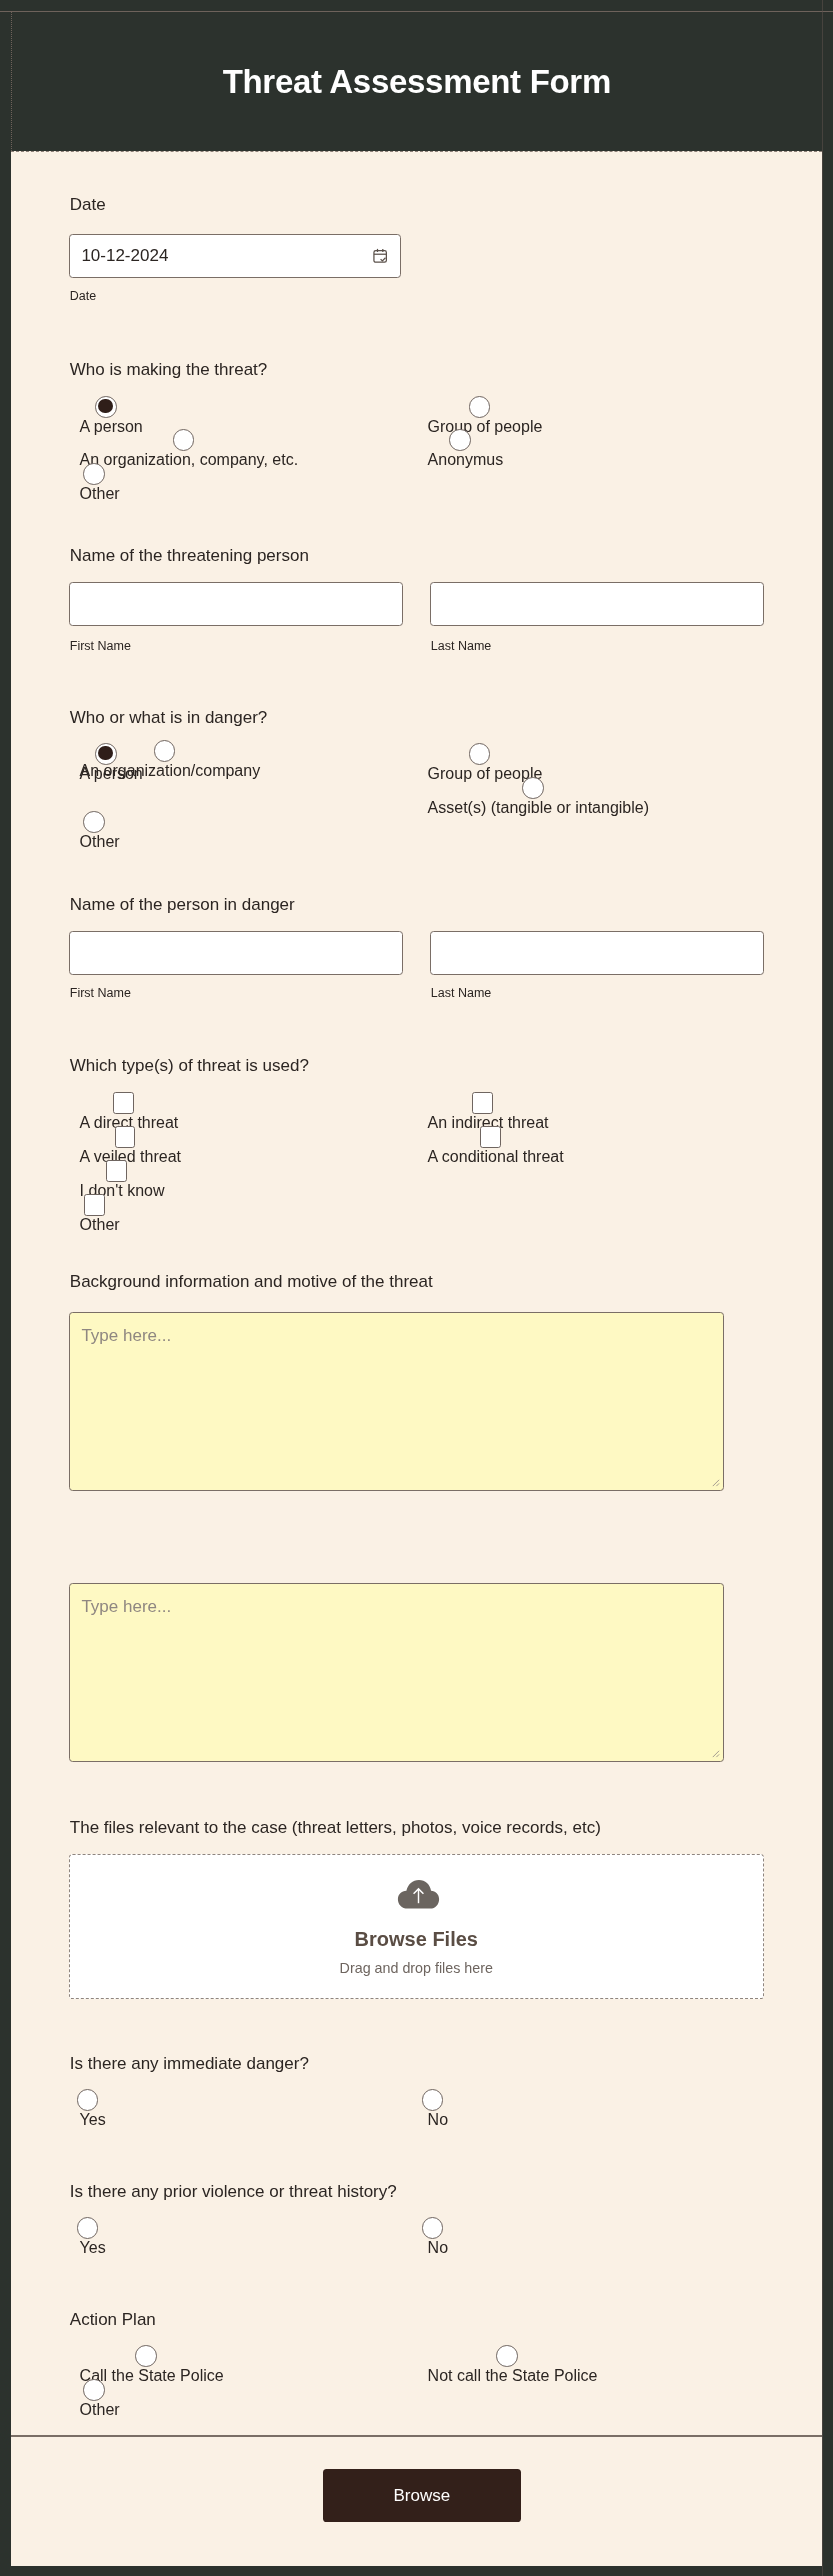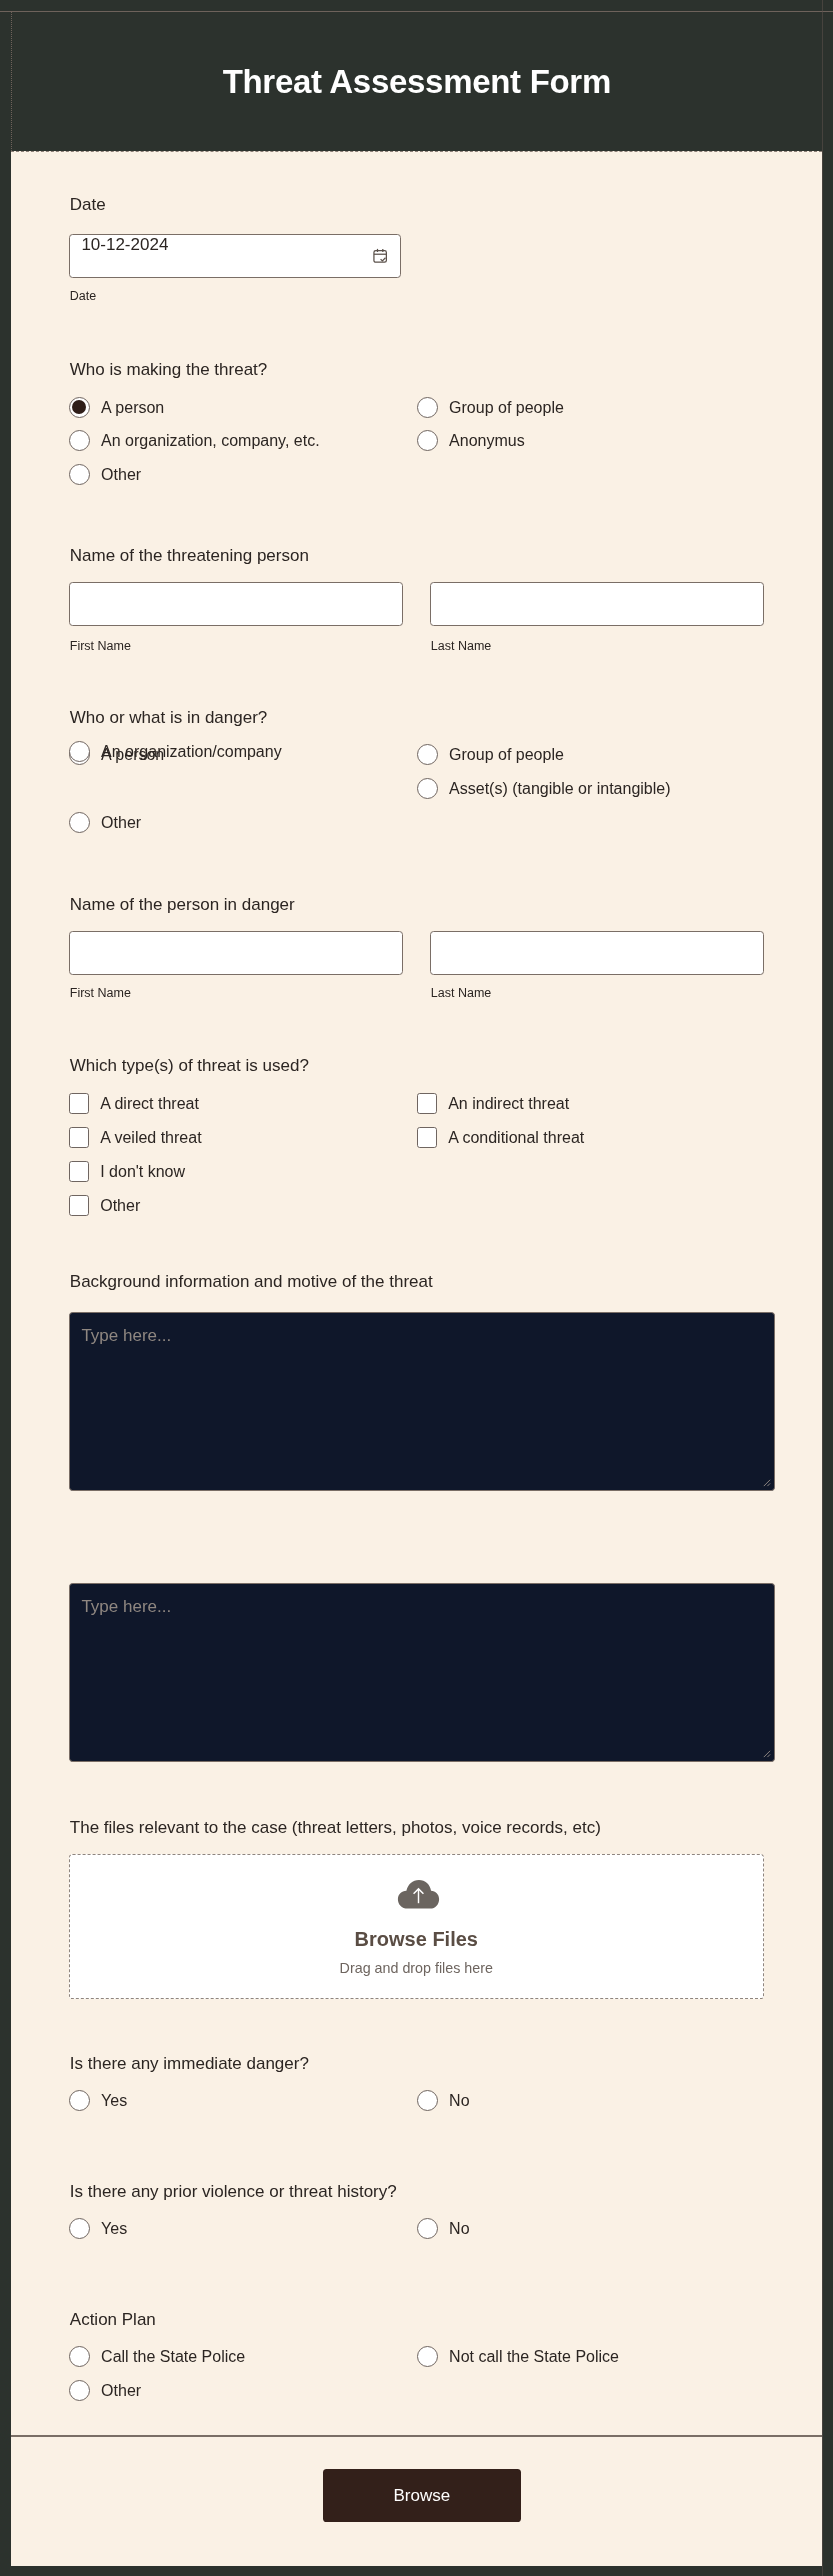--- a/index.html
+++ b/index.html
@@ -26,37 +26,37 @@
     position: absolute; left: 10.8px; top: 151px; width: 811px; height: 2415px;
     background: #faf1e5;
     border-top: 0.9px dashed #8a7e76;
   }
   .q-label { position: absolute; left: 59px; font-size: 17px; color: #2b2522; white-space: nowrap; }
   .sub-label { position: absolute; font-size: 12.5px; color: #2b2522; white-space: nowrap; }
   .text-input {
     position: absolute; background: #fff; border: 1.3px solid #7a6e66; border-radius: 3.6px;
     height: 44px;
   }
-  .date-input { font-size: 17px; color: #2b2522; padding-left: 11.6px; display: flex; align-items: flex-start; }
+  .date-input { font-size: 17px; color: #2b2522; padding-left: 11.6px; display: flex; align-items: center; }
   .cal-icon { position: absolute; right: 12.5px; top: 13.4px; width: 14.3px; height: 16px; }
-  .opt { position: absolute; display: flex; align-items: center; height: 23px; }
+  .opt { position: absolute; display: flex; align-items: center; height: 23px; flex-direction: column; }
   .radio {
     width: 21.5px; height: 21.5px; border-radius: 50%; border: 1.3px solid #6f6560; background: #fff;
     position: relative; flex: 0 0 auto;
   }
   .radio.checked::after {
     content: ""; position: absolute; left: 2.2px; top: 2.2px; width: 14.3px; height: 14.3px;
     border-radius: 50%; background: #2f1e19;
   }
   .checkbox {
     width: 20.6px; height: 21.5px; border-radius: 2.7px; border: 1.3px solid #6f6560; background: #fff; flex: 0 0 auto;
   }
   .opt-label { margin-left: 10.8px; font-size: 16px; color: #2b2522; white-space: nowrap; }
   .textarea {
-    position: absolute; left: 58px; width: 706px; height: 179px; background: #0f172a;
+    position: absolute; left: 58px; width: 655px; height: 179px; background: #fef9c3;
     border: 1.3px solid #7a6e66; border-radius: 3.6px;
     padding: 12.5px 11.6px; font-size: 17px; color: #8f8781;
   }
   .resize-grip { position: absolute; right: 2.7px; bottom: 2.7px; width: 9px; height: 9px; }
   .upload {
     position: absolute; left: 58px; top: 1702px; width: 695px; height: 145px;
     border: 1.3px dashed #8f857e; border-radius: 3.6px; background: #fff;
   }
   .upload .cloud { position: absolute; left: 327px; top: 24px; width: 43px; height: 30.5px; }
   .upload .browse { position: absolute; left: 0; width: 100%; top: 73px; text-align: center; font-size: 20px; font-weight: bold; color: #5a4d44; }

